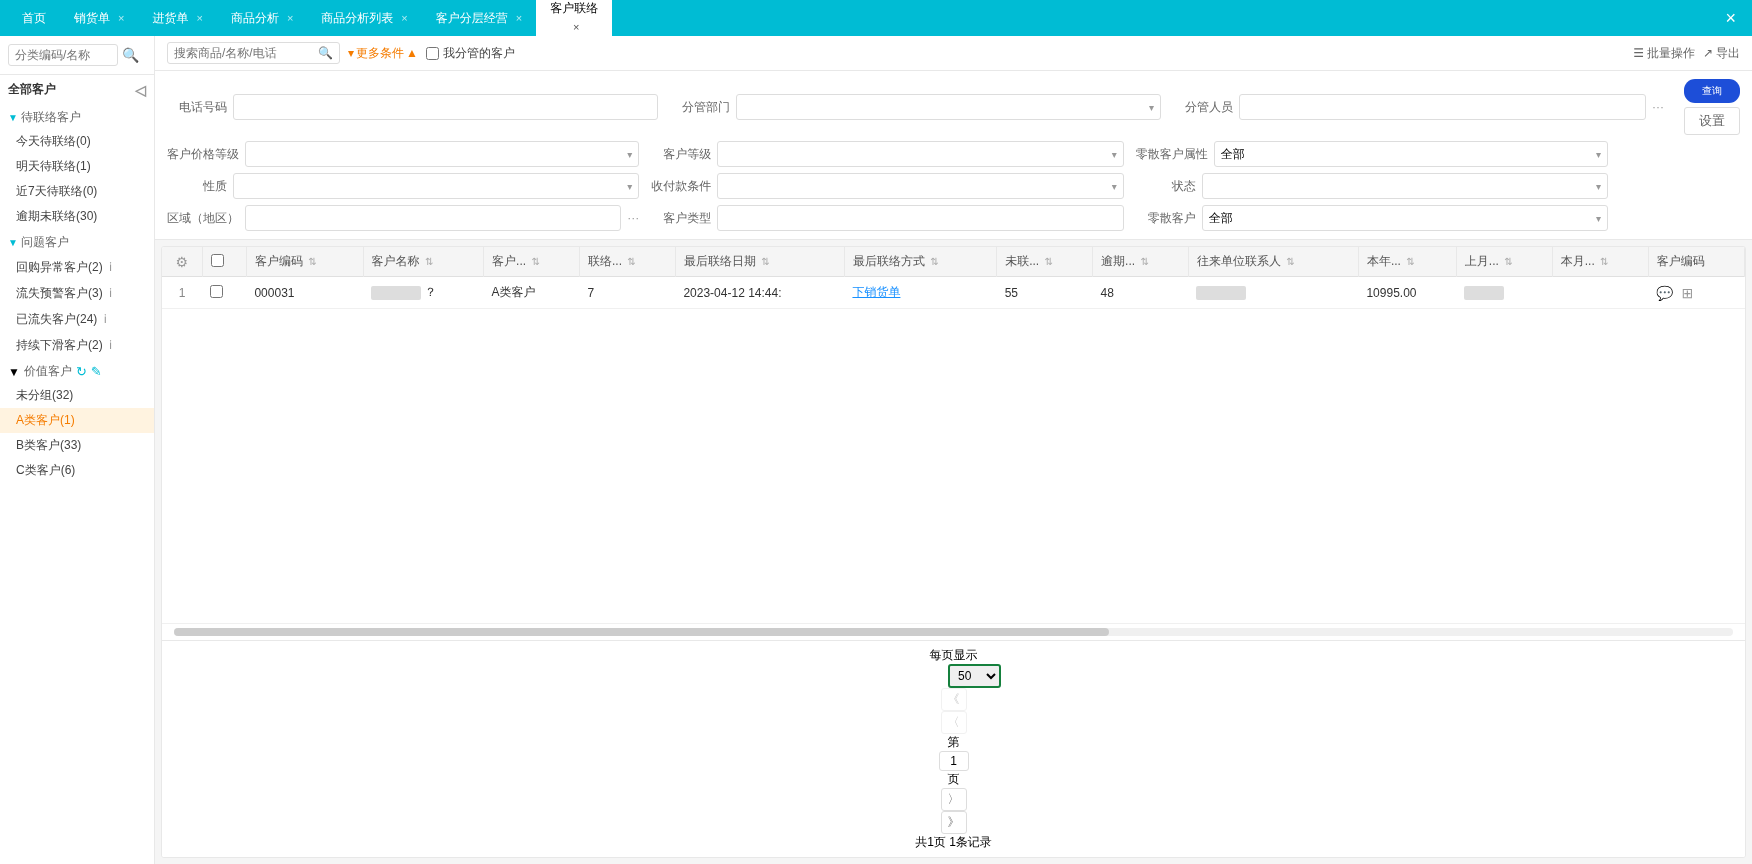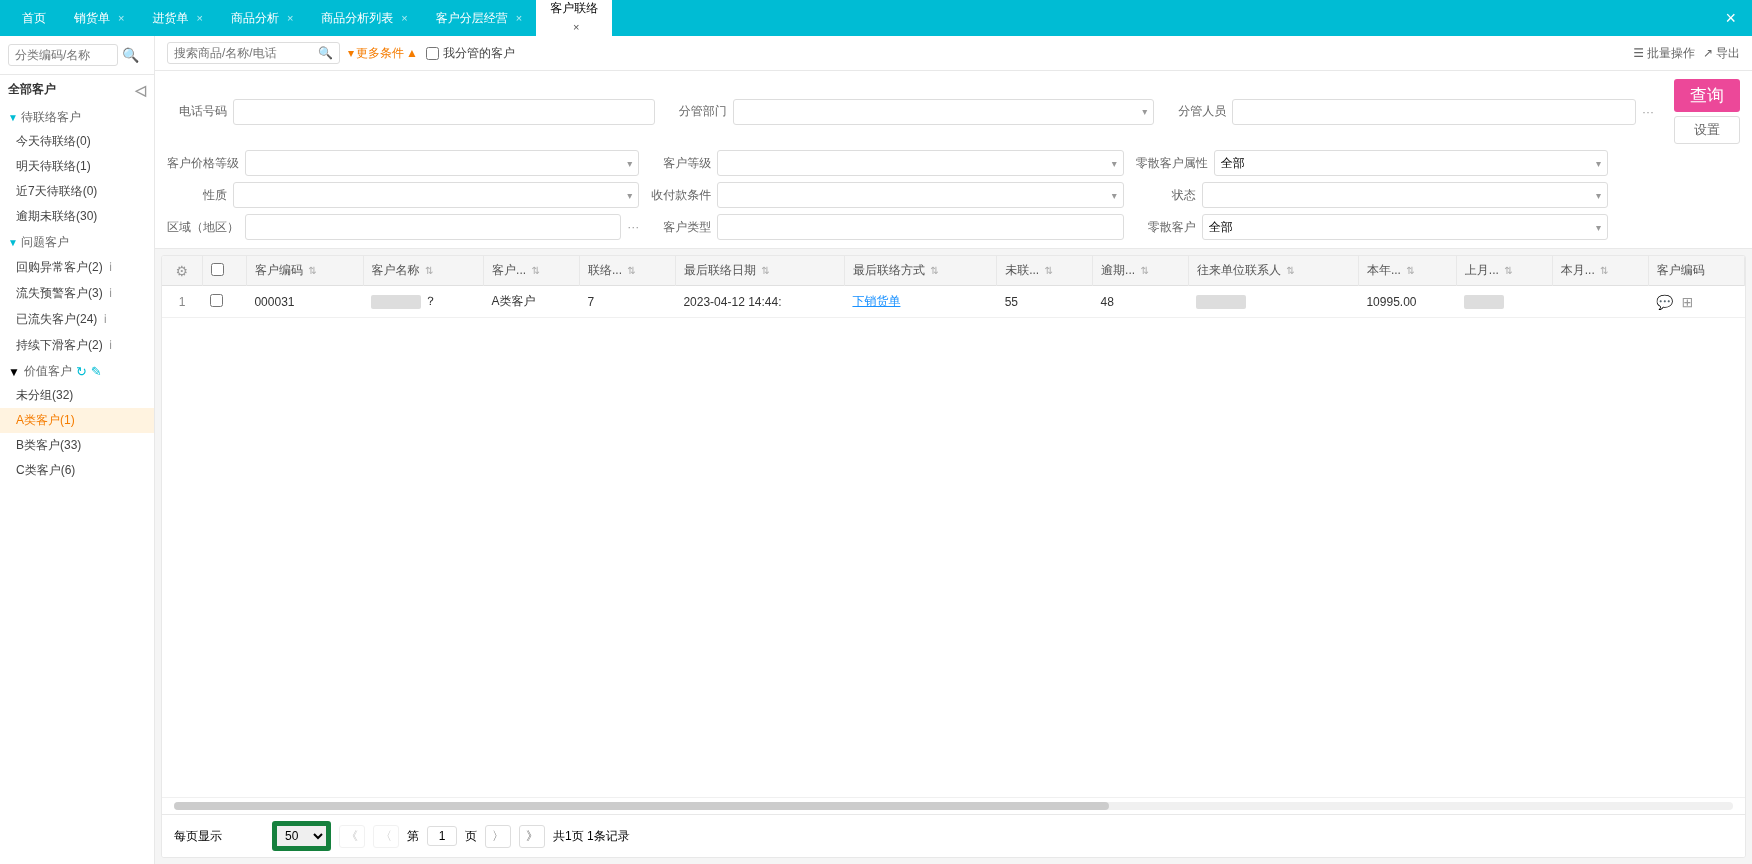--- a/index.html
+++ b/index.html
@@ -236,27 +236,27 @@
       background: white;
       cursor: pointer;
       display: flex;
       align-items: center;
       justify-content: space-between;
       position: relative;
     }
     .filter-select .arrow { color: #999; font-size: 10px; }
     .filter-select-more { color: #999; font-size: 12px; cursor: pointer; }
     .query-btn {
-      background: #ec4899;
+      background: #1d4ed8;
       color: white;
       border: none;
-      border-radius: 3px;
+      border-radius: 11px;
       padding: 5px 16px;
       cursor: pointer;
-      font-size: 17px;
+      font-size: 10px;
     }
     .settings-btn {
       background: white;
       color: #666;
       border: 1px solid #ddd;
       border-radius: 3px;
       padding: 4px 14px;
       cursor: pointer;
       font-size: 13px;
     }
@@ -323,21 +323,21 @@
       vertical-align: middle;
     }
 
     
     .bottom-bar {
       background: white;
       border-top: 1px solid #e8e8e8;
       padding: 6px 12px;
       display: flex;
       align-items: center;
-      gap: 8px;
+      flex-direction: column;
     }
     .scrollbar-area {
       background: white;
       padding: 4px 12px;
       border-top: 1px solid #f0f0f0;
     }
     .scrollbar-track {
       width: 100%;
       height: 8px;
       background: #f0f0f0;
@@ -346,21 +346,21 @@
     }
     .scrollbar-thumb {
       height: 8px;
       background: #ccc;
       border-radius: 4px;
       width: 60%;
       position: absolute;
       left: 0;
     }
     .page-size-select {
-      border: 5px solid #15803d;
+      border: 2px solid #15803d;
       border-radius: 3px;
       padding: 2px 4px;
       font-size: 12px;
       outline: none;
       margin-left: 42px;
     }
     .page-nav-btn {
       border: 1px solid #ddd;
       background: white;
       border-radius: 3px;

